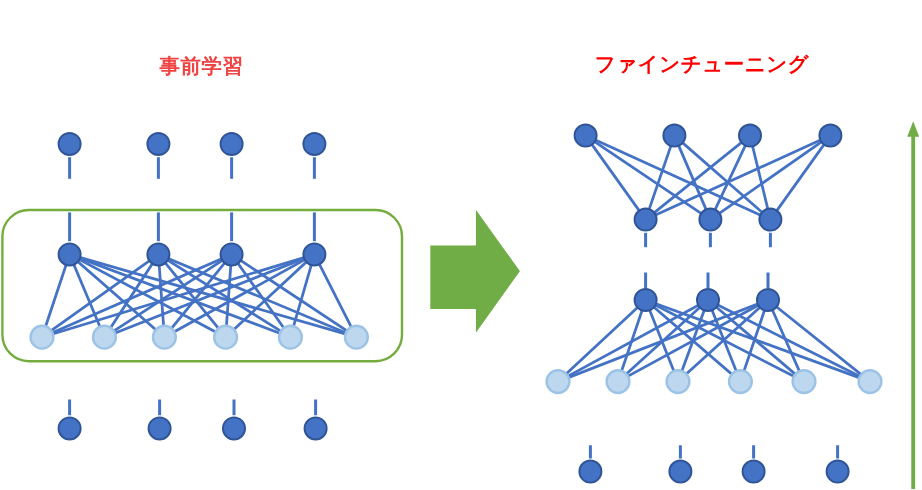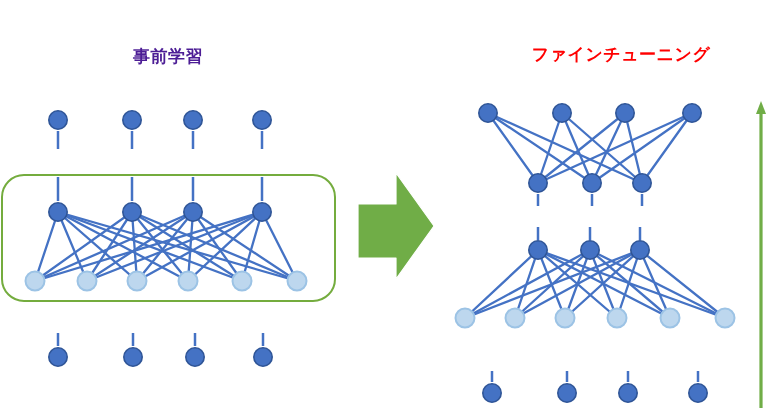--- a/index.html
+++ b/index.html
@@ -13,28 +13,28 @@
   .title{
     position:absolute;
     font-weight:bold;
     font-size:17px;
     letter-spacing:0.5px;
     transform:translateX(-50%);
     white-space:nowrap;
     line-height:1;
   }
   .title-left{left:168px;top:48px;}
-  .title-right{left:585px;top:46px;margin-left:36px;}
+  .title-right{left:585px;top:46px;}
   #diagram-svg{position:absolute;left:0;top:0;}
 </style>
 </head>
 <body>
 
 <div class="canvas">
-  <div class="title title-left" style="color: #4c1d95; text-align: center;">事前学習</div>
+  <div class="title title-left" style="color: #ef4444; text-align: center;">事前学習</div>
   <div class="title title-right" style="color: rgb(255, 0, 0);">ファインチューニング</div>
   <svg id="diagram-svg" width="768" height="408" viewBox="0 0 768 408">
       <rect x="2" y="175" width="333" height="126" rx="22" fill="none" stroke="#74AC3E" stroke-width="2"></rect>
       <polygon points="358,204 396,204 396,173 434,226 396,279 396,258 358,258" fill="#70AD47" stroke="#ffffff" stroke-width="1.2" stroke-linejoin="round"></polygon>
       <line x1="761" y1="408" x2="761" y2="112" stroke="#70AD47" stroke-width="3.2"></line>
       <polygon points="761,101 756,114 766,114" fill="#70AD47"></polygon>
       <g>
         <line x1="58" y1="212" x2="35" y2="281" stroke="#4472C4" stroke-width="2.3" stroke-linecap="round"></line>
         <line x1="58" y1="212" x2="87" y2="281" stroke="#4472C4" stroke-width="2.3" stroke-linecap="round"></line>
         <line x1="58" y1="212" x2="137" y2="281" stroke="#4472C4" stroke-width="2.3" stroke-linecap="round"></line>

